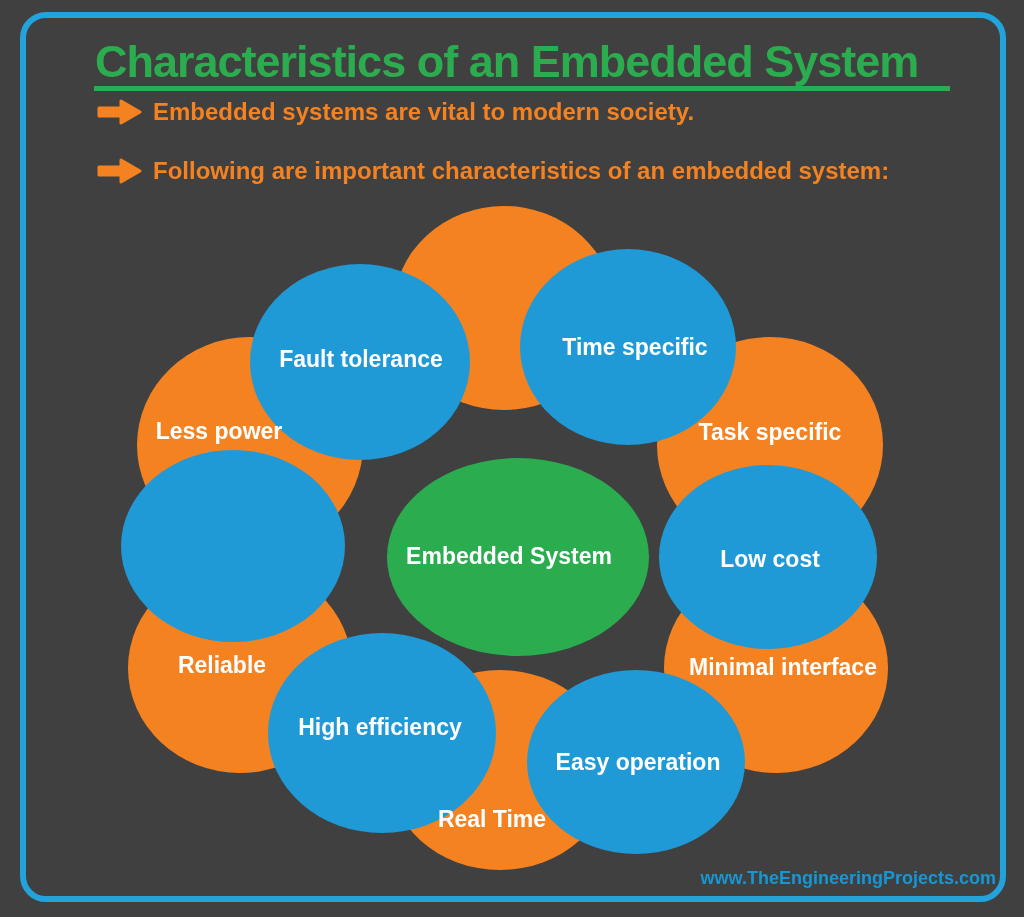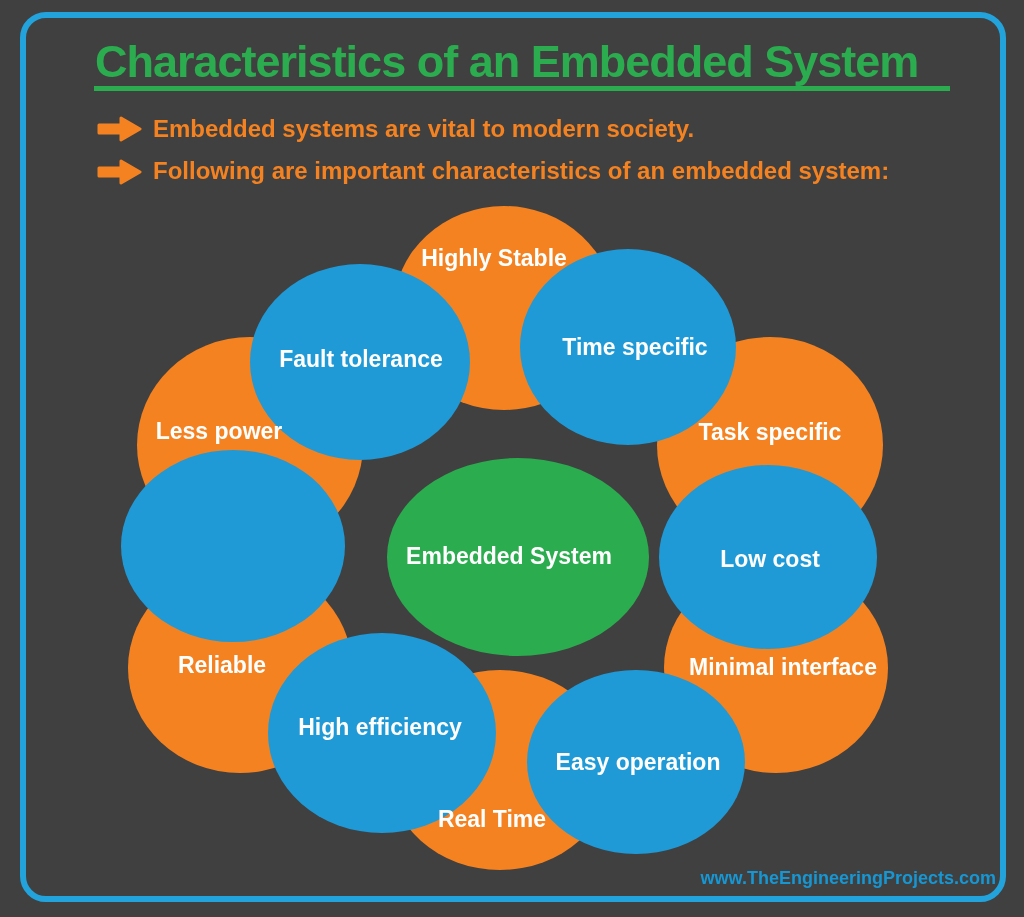--- a/index.html
+++ b/index.html
@@ -45,22 +45,22 @@
     background: var(--green);
   }
   .bullet {
     position: absolute;
     left: 97px;
     display: flex;
     align-items: center;
     gap: 11px;
     height: 28px;
   }
-  .bullet.row-1 { top: 115px; }
-  .bullet.row-2 { top: 157px; align-items: flex-end; }
+  .bullet.row-1 { top: 98px; }
+  .bullet.row-2 { top: 157px; }
   .bullet .arrow-icon {
     width: 45px;
     height: 26px;
     flex: 0 0 auto;
   }
   .bullet .bullet-text {
     font-size: 24px;
     color: var(--orange);
     white-space: nowrap;
   }
@@ -121,21 +121,20 @@
 
   <div class="node blue" style="left:250px; top:264px; width:220px; height:196px;"></div>
   <div class="node blue" style="left:520px; top:249px; width:216px; height:196px;"></div>
   <div class="node blue" style="left:121px; top:450px; width:224px; height:192px;"></div>
   <div class="node blue" style="left:659px; top:465px; width:218px; height:184px;"></div>
   <div class="node blue" style="left:268px; top:633px; width:228px; height:200px;"></div>
   <div class="node blue" style="left:527px; top:670px; width:218px; height:184px;"></div>
 
   <div class="node green" style="left:387px; top:458px; width:262px; height:198px;"></div>
 
-  <span class="node-label" style="left:494px; top:258px;">Highly Stable</span>
   <span class="node-label" style="left:219px; top:431px;">Less power</span>
   <span class="node-label" style="left:770px; top:432px;text-align:center;">Task specific</span>
   <span class="node-label" style="left:222px; top:665px;">Reliable</span>
   <span class="node-label" style="left:783px; top:667px;">Minimal interface</span>
   <span class="node-label" style="left:492px; top:819px;">Real Time</span>
   <span class="node-label" style="left:635px; top:347px;">Time specific</span>
   <span class="node-label" style="left:361px; top:359px;">Fault tolerance</span>
   <span class="node-label" style="left:770px; top:559px;">Low cost</span>
   <span class="node-label" style="left:380px; top:727px;">High efficiency</span>
   <span class="node-label" style="left:638px; top:762px;">Easy operation</span>

